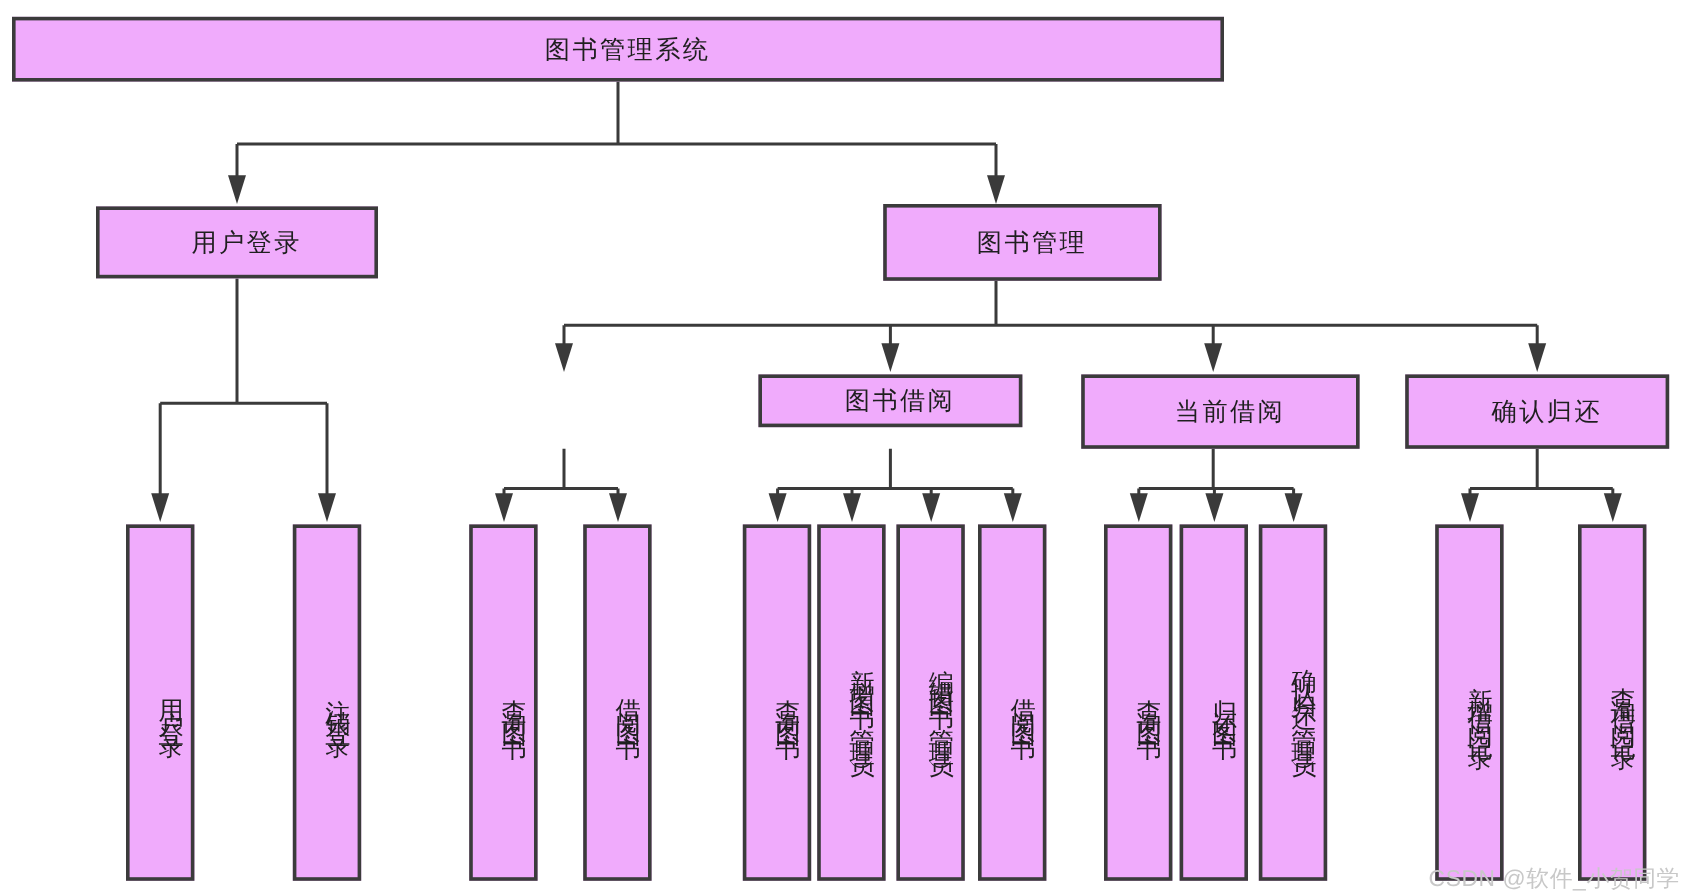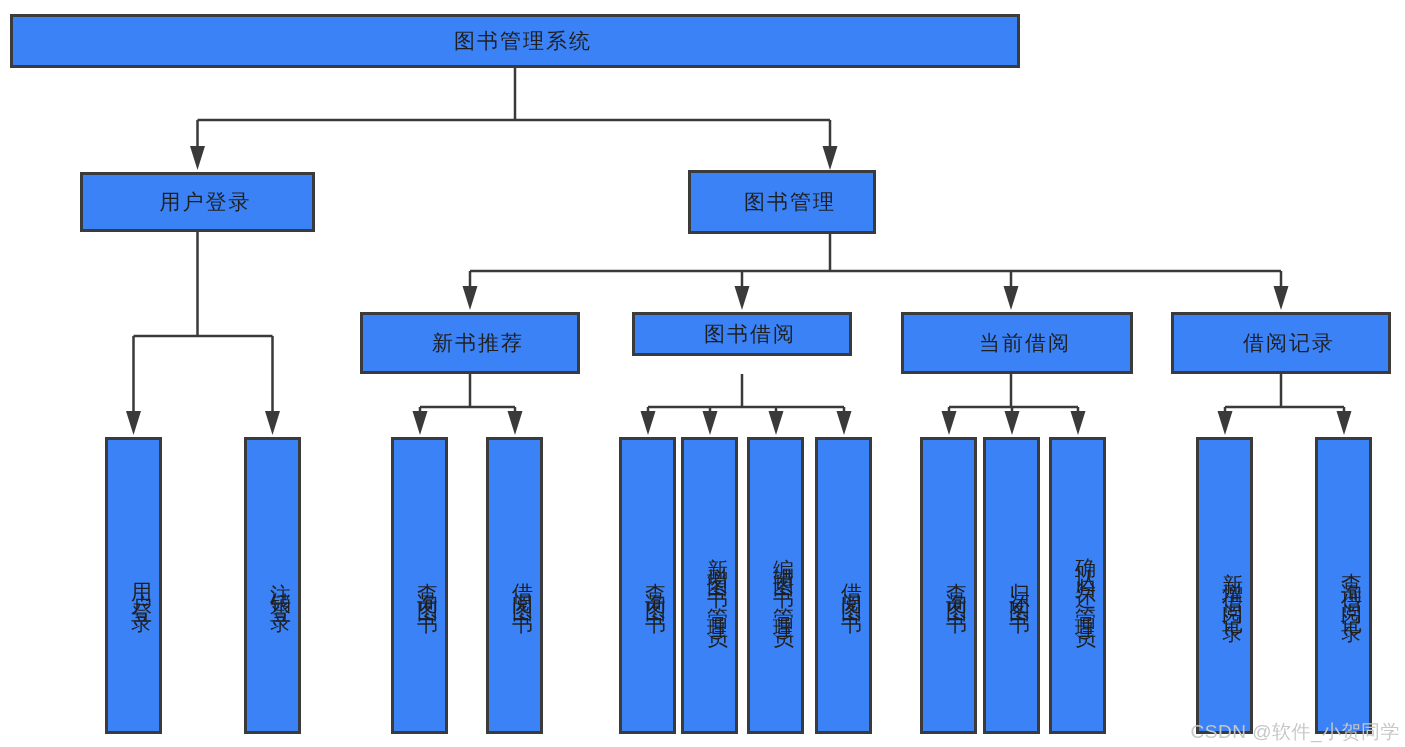--- a/index.html
+++ b/index.html
@@ -14,21 +14,21 @@
     position:relative;
     width:1405px;height:747px;
     background:var(--bg);
     overflow:hidden;
     font-family:"Liberation Sans","DejaVu Sans",sans-serif;
   }
   #connectors{position:absolute;left:0;top:0;width:1405px;height:747px;}
   .node{
     position:absolute;
     box-sizing:border-box;
-    background:#3b82f6;
+    background:#f0abfc;
     border:3px solid var(--box-border);
     display:flex;align-items:center;justify-content:center;
     color:var(--text);
     padding-left:16px;
   }
   .node.h span{font-size:21px;letter-spacing:2px;white-space:nowrap;}
   .node.v span{
     writing-mode:vertical-rl;
     text-orientation:mixed;
     font-size:21px;
@@ -74,35 +74,32 @@
       <polygon points="1336.5,411 1351.5,411 1344,435" fill="#3a3a3a"></polygon>
     </svg>
 
   <div class="node h" style="left:10px;top:14px;width:1010px;height:54px">
     <span>图书管理系统</span>
   </div>
 
   <div class="node h" style="left:80px;top:172px;width:235px;height:60px">
     <span>用户登录</span>
   </div>
-  <div class="node h" style="left:688px;top:170px;width:188px;height:64px">
+  <div class="node h" style="left:736px;top:170px;width:232px;height:64px">
     <span>图书管理</span>
   </div>
 
-  <div class="node h" style="left:360px;top:312px;width:220px;height:62px">
-    <span>新书推荐</span>
-  </div>
   <div class="node h" style="left:632px;top:312px;width:220px;height:44px">
     <span>图书借阅</span>
   </div>
   <div class="node h" style="left:901px;top:312px;width:232px;height:62px">
     <span>当前借阅</span>
   </div>
   <div class="node h" style="left:1171px;top:312px;width:220px;height:62px">
-    <span>借阅记录</span>
+    <span>确认归还</span>
   </div>
 
   <div class="node v" style="left:105px;top:437px;width:57px;height:297px">
     <span>用户登录</span>
   </div>
   <div class="node v" style="left:244px;top:437px;width:57px;height:297px">
     <span>注销登录</span>
   </div>
 
   <div class="node v" style="left:391px;top:437px;width:57px;height:297px">

